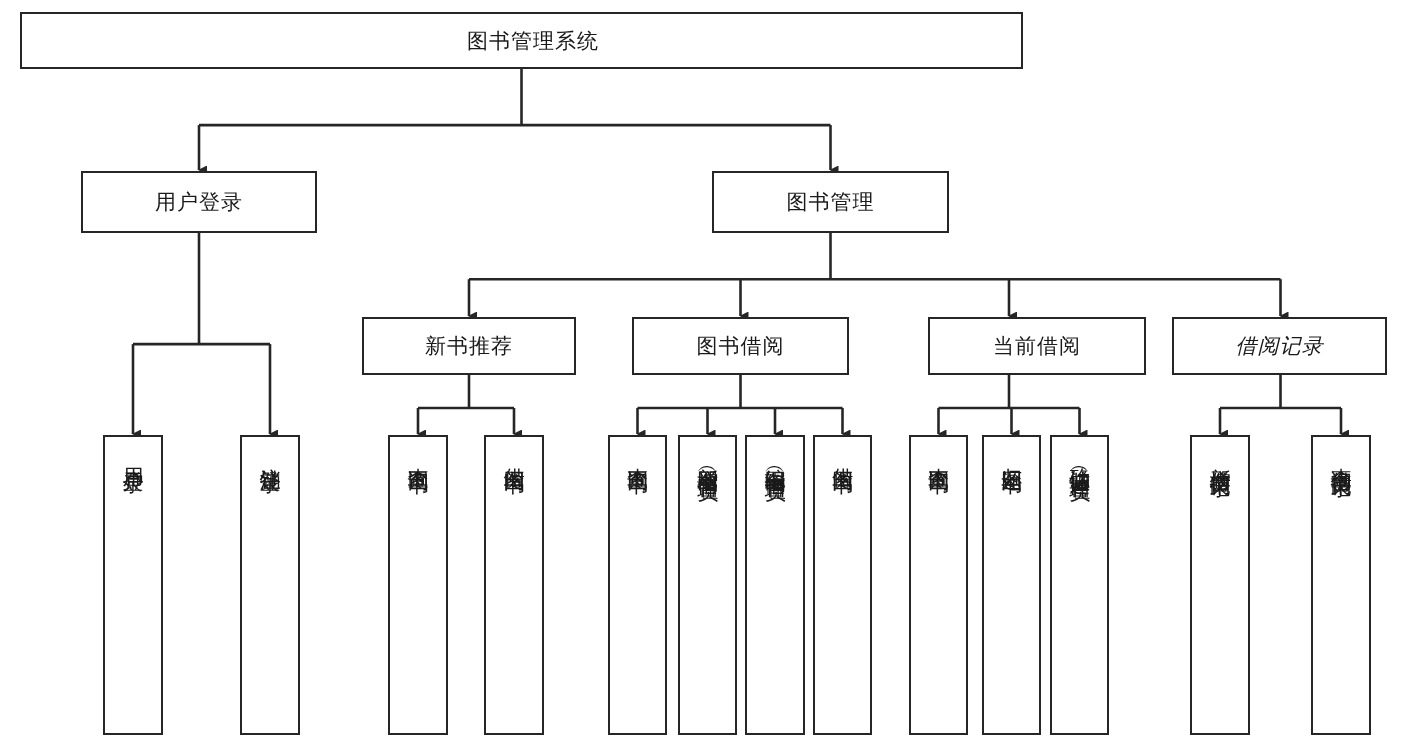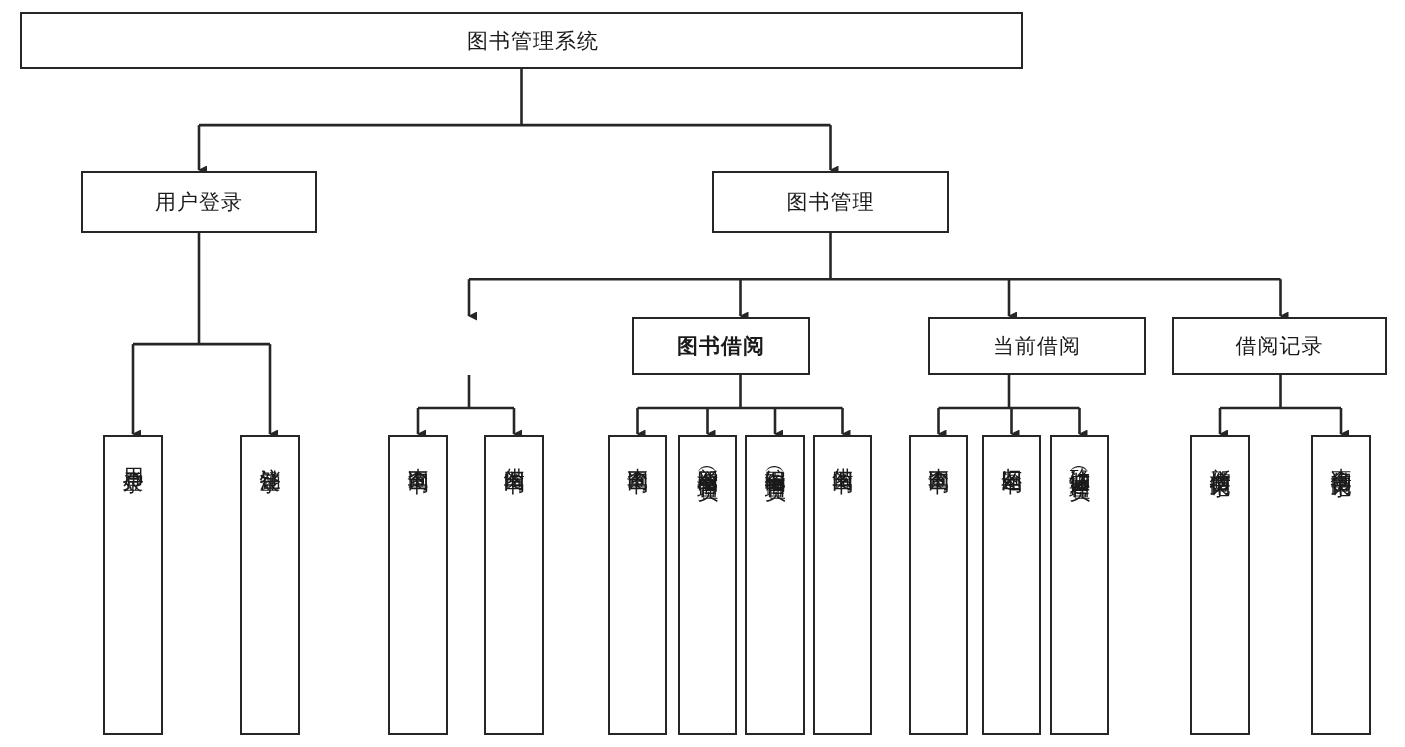--- a/index.html
+++ b/index.html
@@ -121,27 +121,30 @@
     <span class="node-label">图书管理系统</span>
   </div>
 
   <div class="node-box horiz" style="left: 81px; top: 171px; width: 236px; height: 62px;">
     <span class="node-label">用户登录</span>
   </div>
   <div class="node-box horiz" style="left: 712px; top: 171px; width: 237px; height: 62px; text-align: right;">
     <span class="node-label">图书管理</span>
   </div>
 
-  <div class="node-box horiz" style="left: 632px; top: 317px; width: 178px; height: 58px; font-weight: bold;">
+  <div class="node-box horiz" style="left: 362px; top: 317px; width: 214px; height: 58px;">
+    <span class="node-label">新书推荐</span>
+  </div>
+  <div class="node-box horiz" style="left: 632px; top: 317px; width: 217px; height: 58px;">
     <span class="node-label">图书借阅</span>
   </div>
   <div class="node-box horiz" style="left: 900px; top: 317px; width: 218px; height: 58px; margin-left: 28px;">
     <span class="node-label">当前借阅</span>
   </div>
-  <div class="node-box horiz" style="left: 1172px; top: 317px; width: 215px; height: 58px;">
+  <div class="node-box horiz" style="left: 1172px; top: 317px; width: 215px; height: 58px; font-style: italic;">
     <span class="node-label">借阅记录</span>
   </div>
 
   <div class="node-box vert mid" style="left: 103px; top: 435px; width: 60px; height: 300px;">
     <span class="node-label">用户登录</span>
   </div>
   <div class="node-box vert mid" style="left: 240px; top: 435px; width: 60px; height: 300px;">
     <span class="node-label">注销登录</span>
   </div>
 

